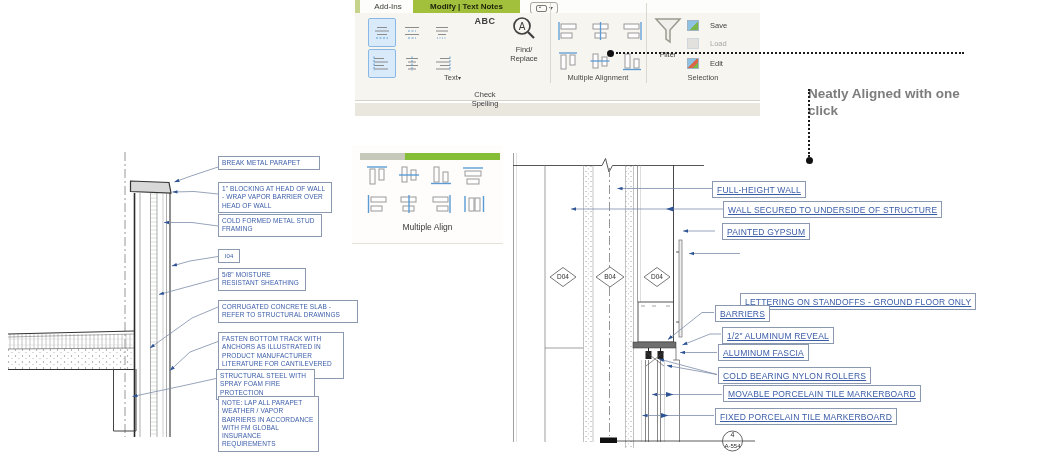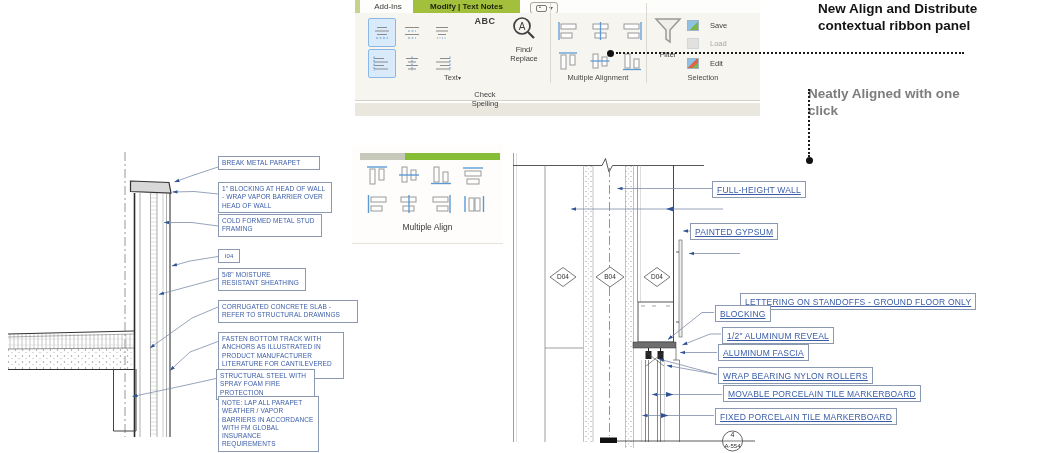--- a/index.html
+++ b/index.html
@@ -199,26 +199,27 @@
   <div class="co" style="left:218px;top:182px;width:106px;">1" BLOCKING AT HEAD OF WALL - WRAP VAPOR BARRIER OVER HEAD OF WALL</div>
   <div class="co" style="left:218px;top:214px;width:96px;">COLD FORMED METAL STUD FRAMING</div>
   <div class="co" style="left:218px;top:249px;width:16px;height:9px;font-size:6px;text-align:center;padding:1.5px 2px;">I04</div>
   <div class="co" style="left:218px;top:268px;width:80px;">5/8" MOISTURE RESISTANT SHEATHING</div>
   <div class="co" style="left:218px;top:300px;width:132px;">CORRUGATED CONCRETE SLAB - REFER TO STRUCTURAL DRAWINGS</div>
   <div class="co" style="left:218px;top:332px;width:118px;">FASTEN BOTTOM TRACK WITH ANCHORS AS ILLUSTRATED IN PRODUCT MANUFACTURER LITERATURE FOR CANTILEVERED WALL</div>
   <div class="co" style="left:216px;top:369px;width:91px;">STRUCTURAL STEEL WITH SPRAY FOAM FIRE PROTECTION</div>
   <div class="co" style="left:218px;top:396px;width:93px;">NOTE: LAP ALL PARAPET WEATHER / VAPOR BARRIERS IN ACCORDANCE WITH FM GLOBAL INSURANCE REQUIREMENTS</div>
 
   <div class="cor" style="left:712px;top:181px;">FULL-HEIGHT WALL</div>
-  <div class="cor" style="left:690px;top:223px;">PAINTED GYPSUM</div>
+  <div class="cor" style="left:723px;top:201px;">WALL SECURED TO UNDERSIDE OF STRUCTURE</div>
+  <div class="cor" style="left:722px;top:223px;">PAINTED GYPSUM</div>
   <div class="cor" style="left:740px;top:245px;margin-top:48px;">LETTERING ON STANDOFFS - GROUND FLOOR ONLY</div>
-  <div class="cor" style="left:715px;top:305px;">BLOCKING</div>
+  <div class="cor" style="left:715px;top:305px;">BARRIERS</div>
   <div class="cor" style="left:722px;top:327px;">1/2" ALUMINUM REVEAL</div>
   <div class="cor" style="left:718px;top:344px;">ALUMINUM FASCIA</div>
-  <div class="cor" style="left:718px;top:367px;">WRAP BEARING NYLON ROLLERS</div>
+  <div class="cor" style="left:718px;top:367px;">COLD BEARING NYLON ROLLERS</div>
   <div class="cor" style="left:723px;top:385px;">MOVABLE PORCELAIN TILE MARKERBOARD</div>
   <div class="cor" style="left:715px;top:408px;">FIXED PORCELAIN TILE MARKERBOARD</div>
 
   <div class="ribbon">
     <div class="tabrow">
       <div class="sliver"></div>
       <div class="tab" style="left:10px;width:46px;">Add-Ins</div>
       <div class="tab green" style="left:58px;width:107px;">Modify | Text Notes</div>
       <div class="pill">
           <span class="sq"></span>
@@ -404,21 +405,20 @@
     <div class="mbtn" style="left:107px;top:47px;">
       <svg width="26" height="22" viewBox="0 0 26 22">
           <rect x="9" y="5" width="5" height="13" fill="#fdfdfd" stroke="#9a9a9a"></rect>
           <rect x="15" y="5" width="5" height="13" fill="#fdfdfd" stroke="#9a9a9a"></rect>
           <path d="M5 3V19 M23.5 3V19" stroke="#5b9bd5" stroke-width="1.4"></path>
         </svg>
     </div>
     <div class="mlabel">Multiple Align</div>
   </div>
 
-  <div class="note1">New Align and Distribute contextual ribbon panel</div>
   <div class="dotline-h" style="left:616px;top:52px;width:348px;"></div>
   <div class="dot" style="left:607px;top:50px;"></div>
 
   <div class="note2">Neatly Aligned with one click</div>
   <div class="dotline-v" style="left:808px;top:89px;height:68px;"></div>
   <div class="dot" style="left:806px;top:157px;"></div>
 
 </div>
 
 </body></html>

